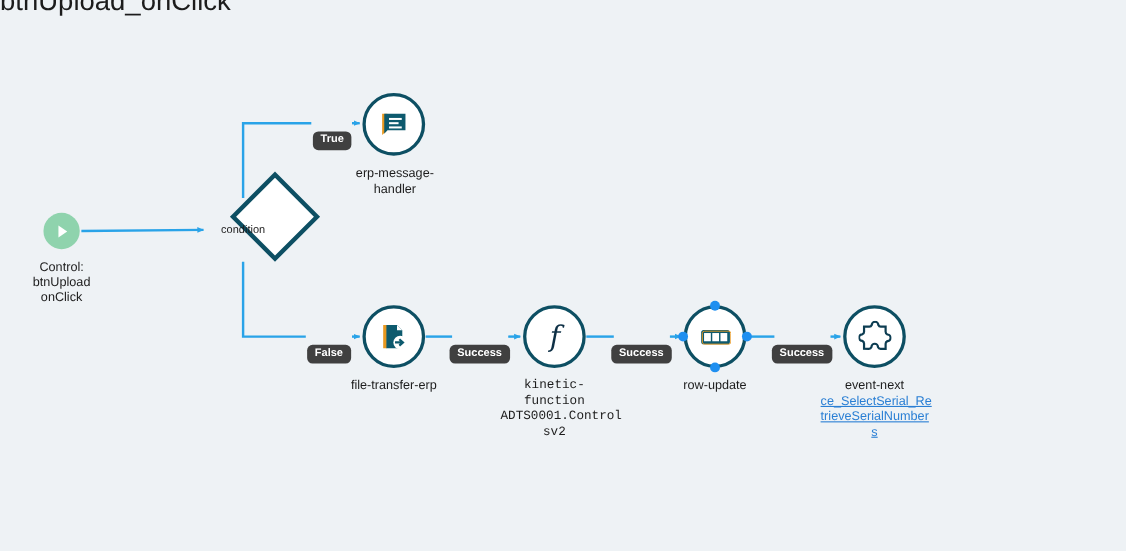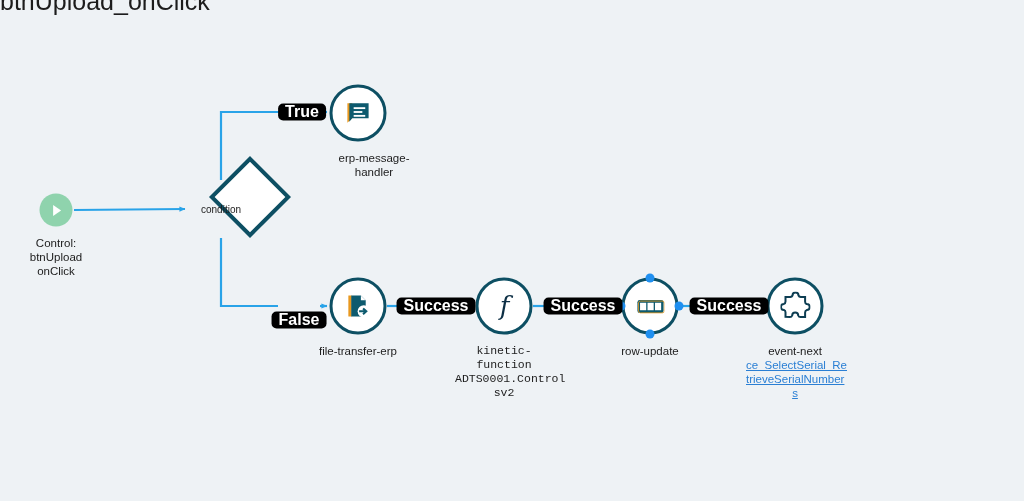--- a/index.html
+++ b/index.html
@@ -99,29 +99,30 @@
   .node-caption .link {
     display: block;
     color: #2a7fd4;
     text-decoration: underline;
     cursor: pointer;
   }
   
   .edge-pill {
     position: absolute;
     transform: translate(-50%, -50%);
-    background: #000000;
+    background: #404040;
     color: #ffffff;
-    font-size: 16px;
+    font-size: 10px;
     font-weight: bold;
     padding: 2px 7px 3px 7px;
     border-radius: 5px;
     white-space: nowrap;
     font-family: "Liberation Sans", sans-serif;
     line-height: 12px;
+    margin-top: 16px;
   }
   
   .handle {
     position: absolute;
     width: 9px;
     height: 9px;
     border-radius: 50%;
     background: #1f8ff0;
     transform: translate(-50%, -50%);
   }
@@ -191,21 +192,21 @@
   <div class="node" style="left:358px; top:113px;">
     <div class="node-shape circle-node">
       <svg width="27" height="27" viewBox="0 0 28 28">
         <path d="M3,4 L3,24 L8,19.5 L8,4 Z" fill="#e8981f"></path>
         <path d="M5,4 L25,4 L25,19.5 L8,19.5 L5,23 Z" fill="#0d5a6e"></path>
         <rect x="9.5" y="8" width="12" height="1.9" fill="#ffffff"></rect>
         <rect x="9.5" y="12" width="9" height="1.9" fill="#ffffff"></rect>
         <rect x="9.5" y="16" width="12" height="1.9" fill="#ffffff"></rect>
       </svg>
     </div>
-    <div class="node-caption" style="left:16px; top:38px;text-align:center;">
+    <div class="node-caption" style="left:1px; top:38px;text-align:center;">
       <span class="sub">erp-message-</span>
       <span class="sub">handler</span>
     </div>
   </div>
 
   <div class="node" style="left:358px; top:306px;">
     <div class="node-shape circle-node">
       <svg width="27" height="27" viewBox="0 0 28 28">
         <path d="M4,3 L7.5,3 L7.5,25 L4,25 Z" fill="#e8981f"></path>
         <path d="M7,3 L17,3 L22,8 L22,25 L7,25 Z" fill="#0d5a6e"></path>
@@ -260,18 +261,18 @@
     </div>
     <div class="node-caption" style="left:0px; top:38px;">
       <span class="sub">event-next</span>
       <span class="link">ce_SelectSerial_Re</span>
       <span class="link">trieveSerialNumber</span>
       <span class="link">s</span>
     </div>
   </div>
 
   <div class="edge-pill" style="left:302px; top:112px;">True</div>
-  <div class="edge-pill" style="left:299px; top:320px;">False</div>
+  <div class="edge-pill" style="left:299px; top:306px;">False</div>
   <div class="edge-pill" style="left:436px; top:306px;">Success</div>
   <div class="edge-pill" style="left:583px; top:306px;">Success</div>
   <div class="edge-pill" style="left:729px; top:306px;">Success</div>
 
 </div>
 
 </body></html>

